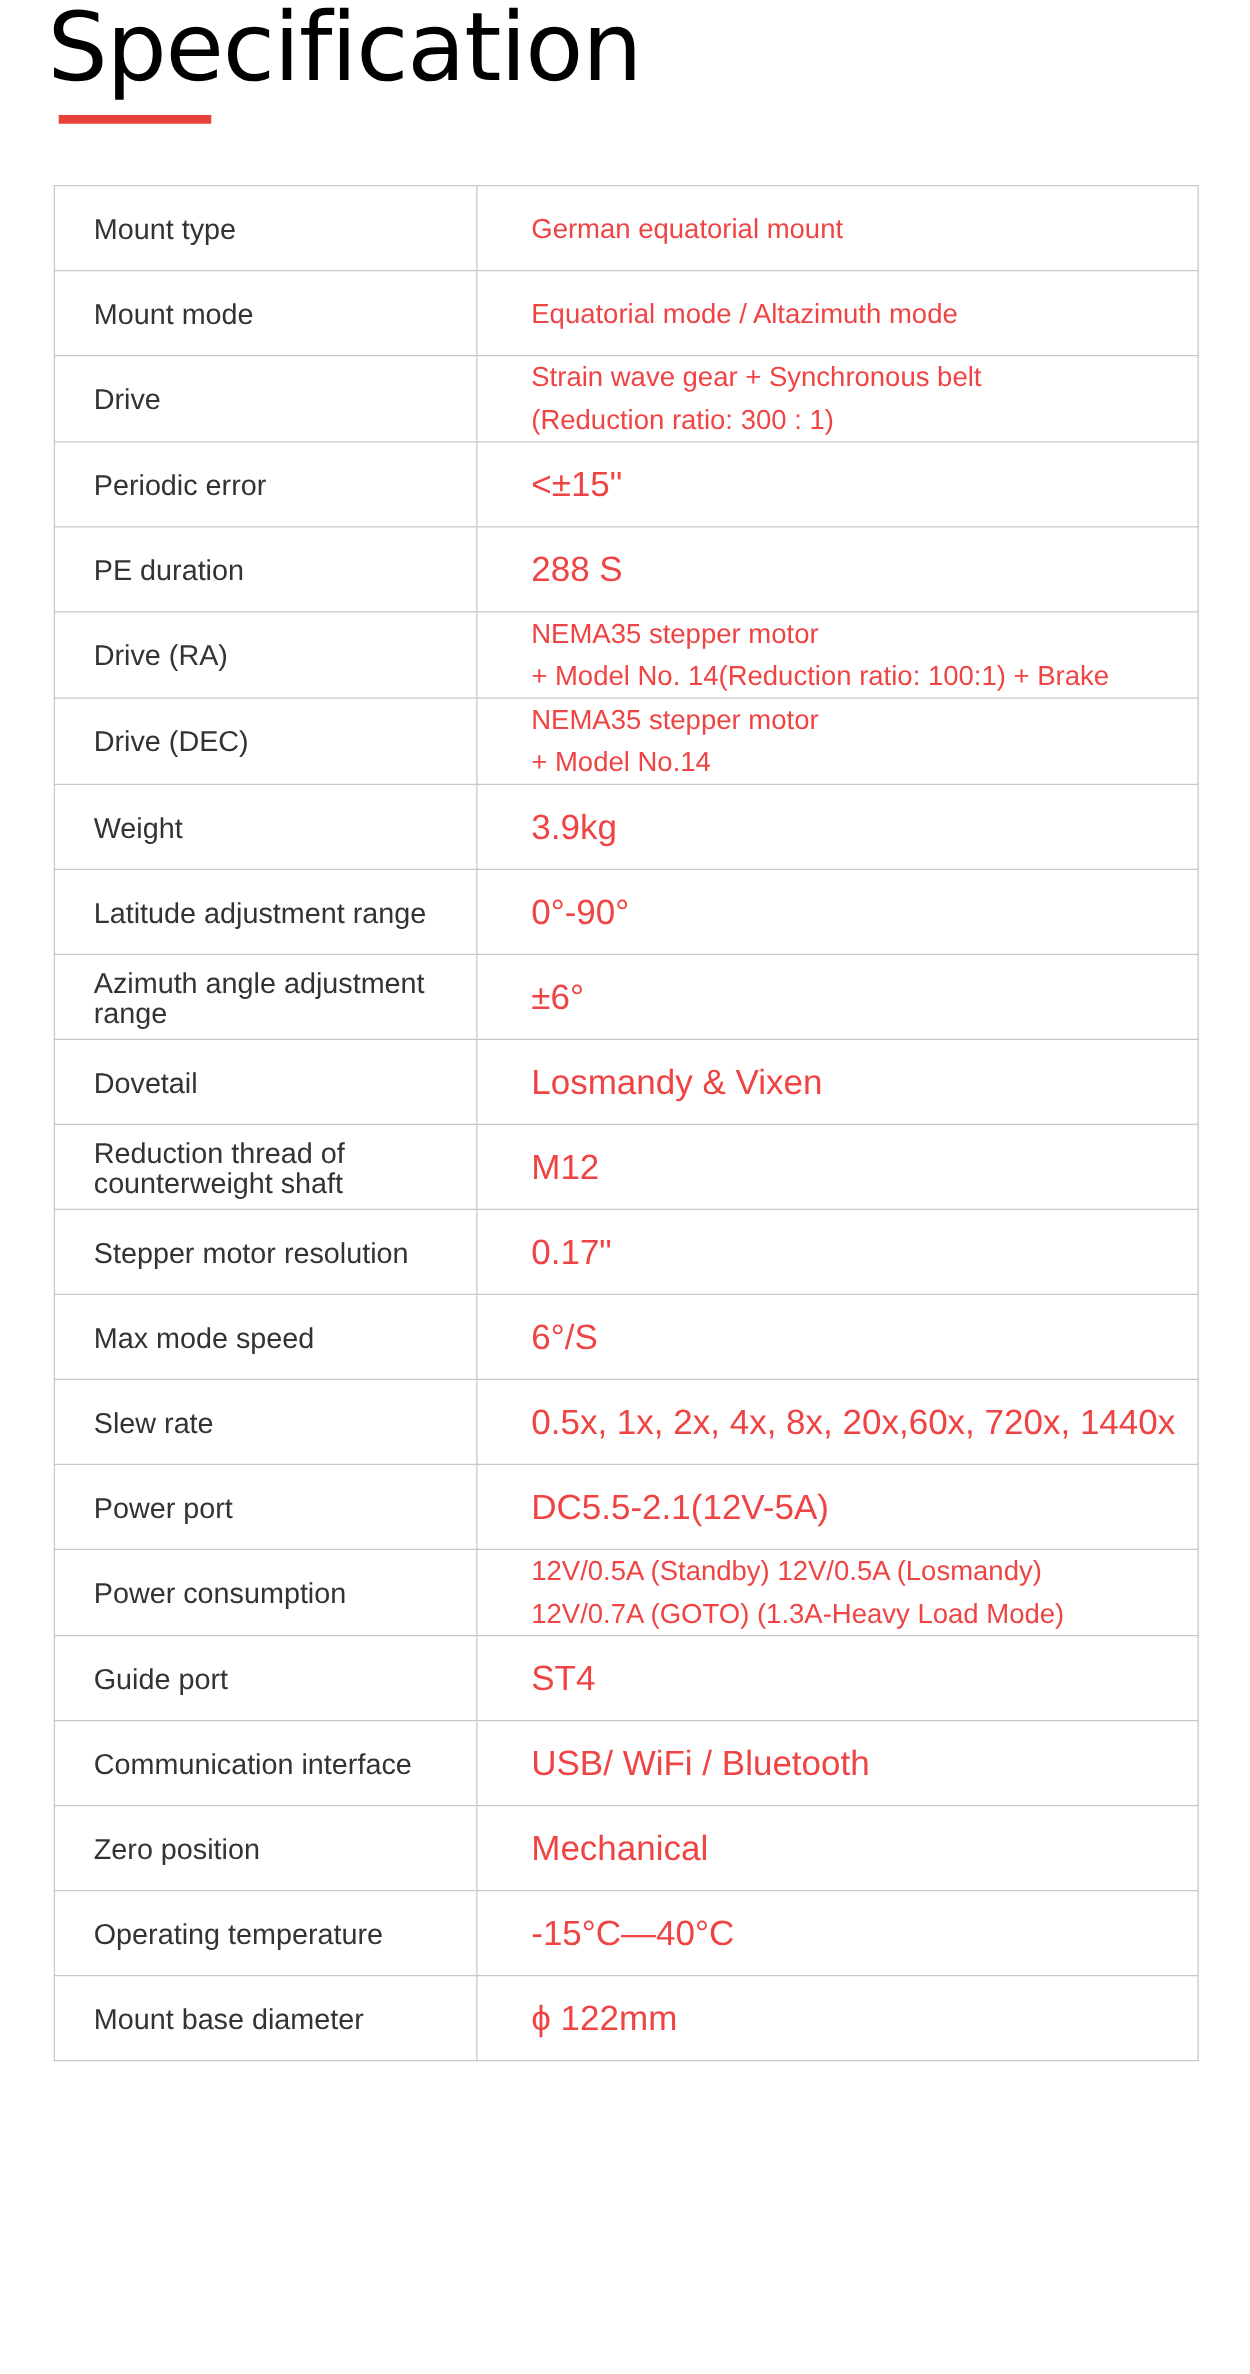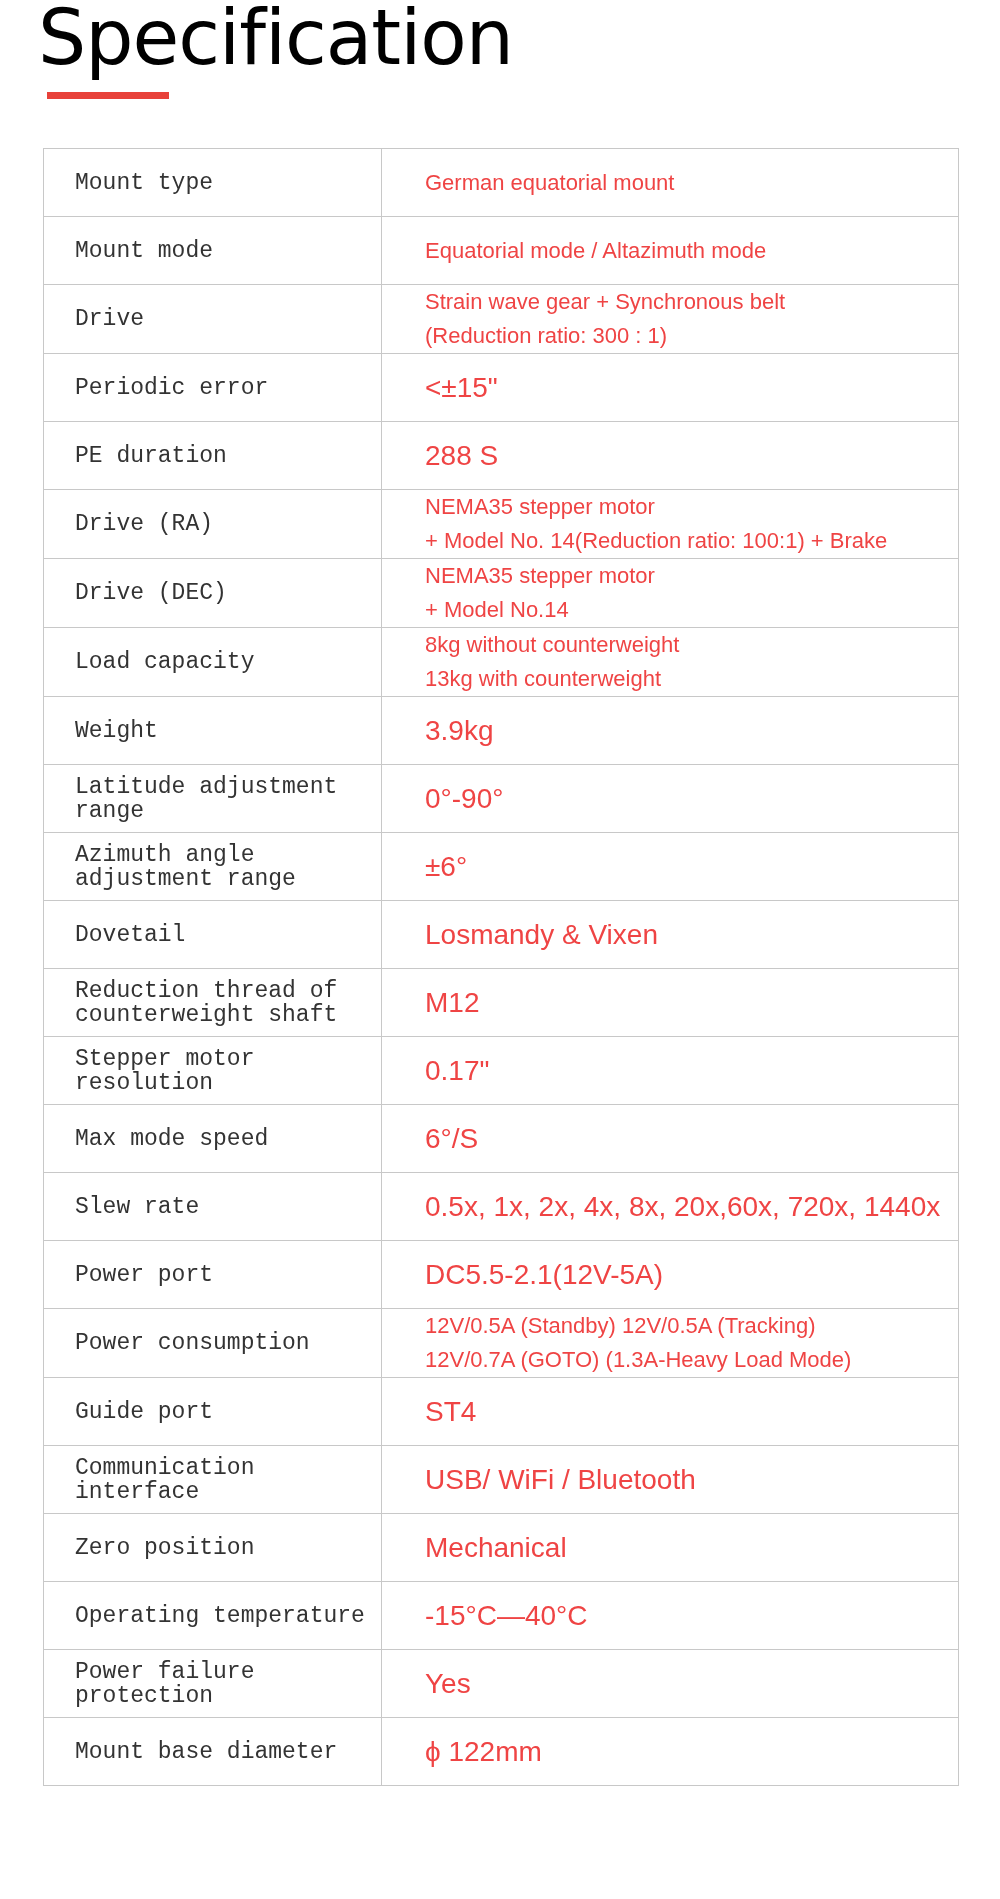--- a/index.html
+++ b/index.html
@@ -49,21 +49,20 @@
     vertical-align: middle;
     box-sizing: border-box;
   }
   .spec-table td.label-cell {
     width: 338px;
     padding-left: 31px;
     padding-right: 8px;
     color: #333333;
     font-size: 23px;
     line-height: 24px;
-    font-family: Liberation Mono, monospace;
   }
   .spec-table td.value-cell {
     padding-left: 43px;
     padding-right: 12px;
     color: #ef4444;
     font-size: 27px;
     line-height: 30px;
     white-space: pre-line;
   }
   .spec-table td.value-cell.sz-s { font-size: 22px; line-height: 28px; }
@@ -103,25 +102,20 @@
       <td class="label-cell">Drive (RA)</td>
       <td class="value-cell sz-m">NEMA35 stepper motor
 + Model No. 14(Reduction ratio: 100:1) + Brake</td>
     </tr>
     <tr>
       <td class="label-cell">Drive (DEC)</td>
       <td class="value-cell sz-m">NEMA35 stepper motor
 + Model No.14</td>
     </tr>
     <tr>
-      <td class="label-cell">Load capacity</td>
-      <td class="value-cell sz-m">8kg without counterweight
-13kg with counterweight</td>
-    </tr>
-    <tr>
       <td class="label-cell">Weight</td>
       <td class="value-cell sz-l">3.9kg</td>
     </tr>
     <tr>
       <td class="label-cell">Latitude adjustment range</td>
       <td class="value-cell sz-l">0°-90°</td>
     </tr>
     <tr>
       <td class="label-cell">Azimuth angle adjustment range</td>
       <td class="value-cell sz-l">±6°</td>
@@ -145,41 +139,37 @@
     <tr>
       <td class="label-cell">Slew rate</td>
       <td class="value-cell sz-l">0.5x, 1x, 2x, 4x, 8x, 20x,60x, 720x, 1440x</td>
     </tr>
     <tr>
       <td class="label-cell">Power port</td>
       <td class="value-cell sz-l">DC5.5-2.1(12V-5A)</td>
     </tr>
     <tr>
       <td class="label-cell">Power consumption</td>
-      <td class="value-cell sz-m">12V/0.5A (Standby)   12V/0.5A (Tracking)
+      <td class="value-cell sz-m">12V/0.5A (Standby)   12V/0.5A (Losmandy)
 12V/0.7A (GOTO) (1.3A-Heavy Load Mode)</td>
     </tr>
     <tr>
       <td class="label-cell">Guide port</td>
       <td class="value-cell sz-l">ST4</td>
     </tr>
     <tr>
       <td class="label-cell">Communication interface</td>
       <td class="value-cell sz-l">USB/ WiFi / Bluetooth</td>
     </tr>
     <tr>
       <td class="label-cell">Zero position</td>
       <td class="value-cell sz-l">Mechanical</td>
     </tr>
     <tr>
       <td class="label-cell">Operating temperature</td>
       <td class="value-cell sz-l">-15°C—40°C</td>
     </tr>
     <tr>
-      <td class="label-cell">Power failure protection</td>
-      <td class="value-cell sz-l">Yes</td>
-    </tr>
-    <tr>
       <td class="label-cell">Mount base diameter</td>
       <td class="value-cell sz-l">ϕ 122mm</td>
     </tr>
   </tbody>
 </table>
 
 </body></html>

